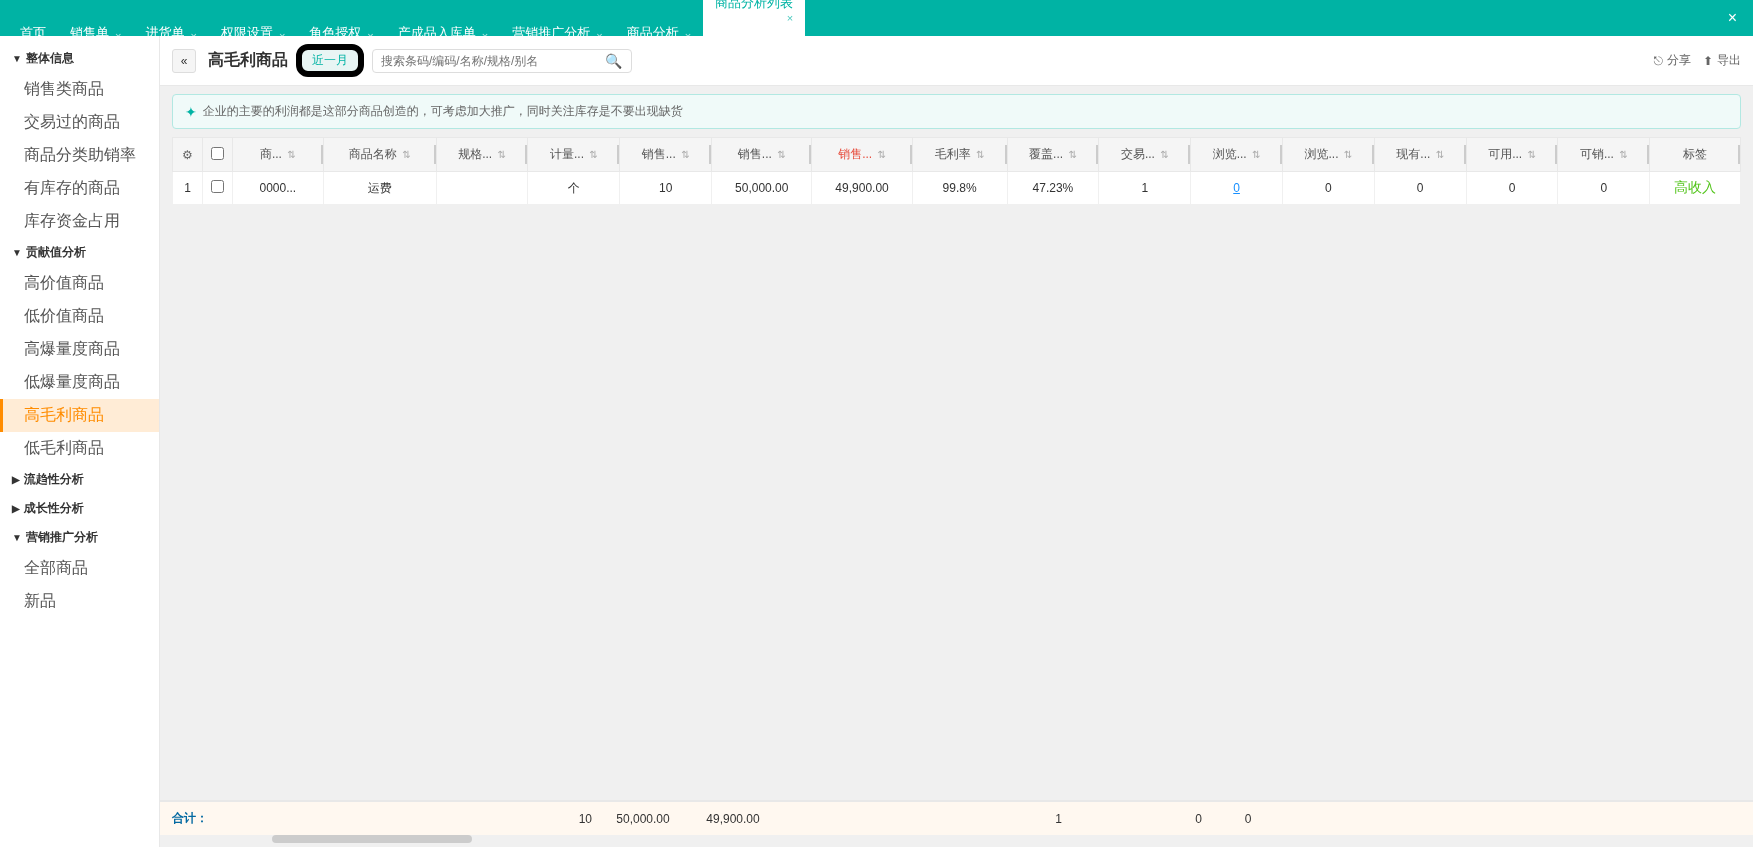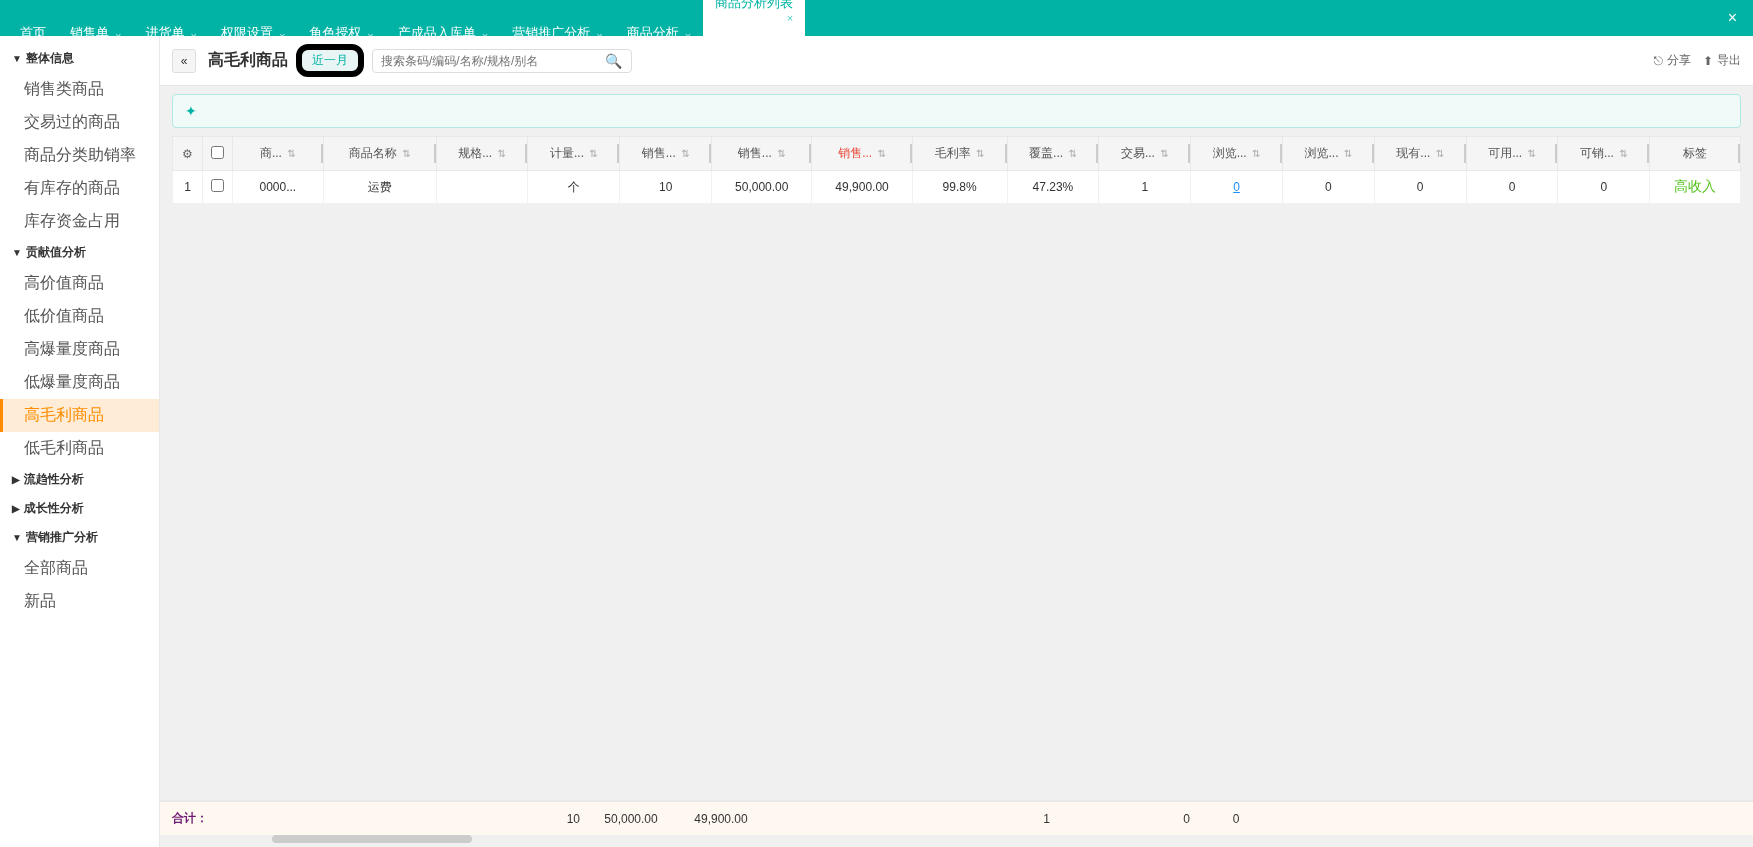--- a/index.html
+++ b/index.html
@@ -226,21 +226,21 @@
     
     .table-footer {
       background: #fff8f0;
       border-top: 2px solid #e8e8e8;
       padding: 8px 12px;
       display: flex;
       align-items: center;
       font-size: 12px;
       flex-shrink: 0;
     }
-    .footer-label { color: #701a75; font-weight: bold; margin-right: 8px; }
+    .footer-label { color: #0369a1; font-weight: bold; margin-right: 20px; }
     .footer-cells {
       display: flex;
       flex: 1;
       gap: 0;
     }
     .footer-cell {
       text-align: center;
       color: #333;
       padding: 0 6px;
     }
@@ -391,20 +391,21 @@
         </div>
         <div class="action-btn">
           <span>⬆</span>
           <span>导出</span>
         </div>
       </div>
     </div>
 
     <div class="info-banner">
       <span class="info-icon">✦</span>
+      <span>企业的主要的利润都是这部分商品创造的，可考虑加大推广，同时关注库存是不要出现缺货</span>
     </div>
 
     <div class="table-container">
       <table>
         <thead>
           <tr>
             <th class="num-col">
               <span class="gear-icon">⚙</span>
             </th>
             <th class="checkbox-col">

